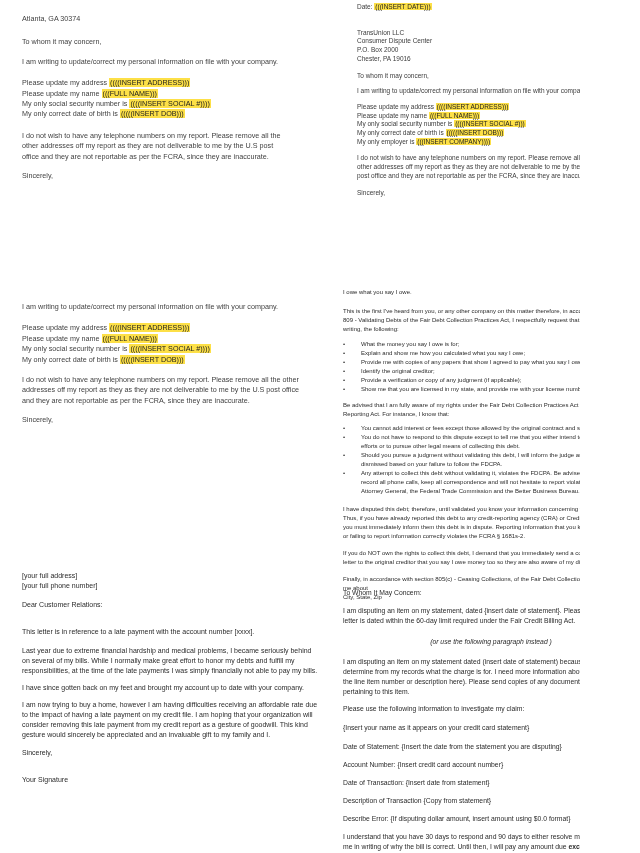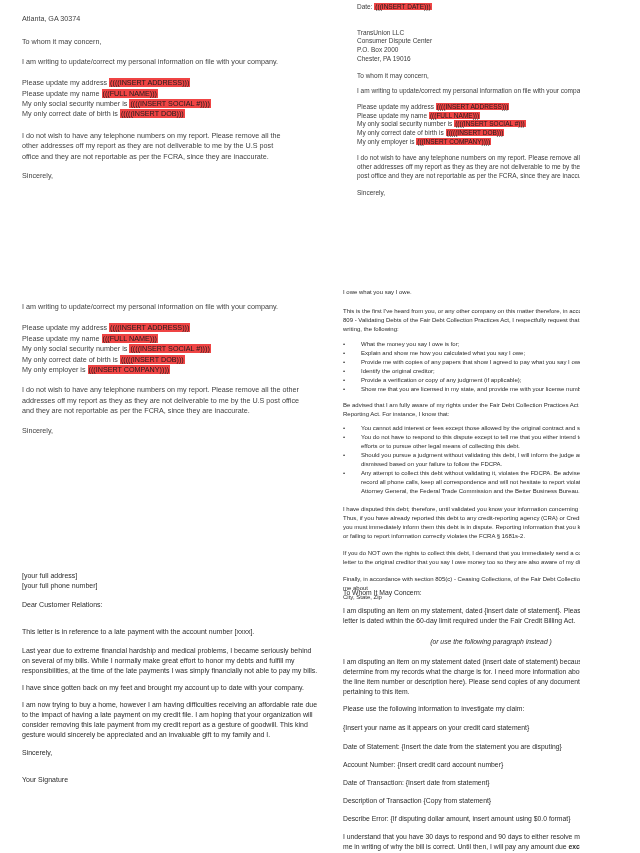--- a/index.html
+++ b/index.html
@@ -13,21 +13,21 @@
   .tr{left:357px;top:3px;width:245px;font-size:6.5px;line-height:8.7px;color:#3b3b3b;}
   
   .ml{left:22px;top:302px;width:278px;font-size:7.2px;line-height:10.4px;color:#3f3f3f;}
   
   .bl{left:22px;top:571px;width:298px;font-size:7px;line-height:10px;color:#2b2b2b;}
   
   .dv{left:343px;top:288px;width:298px;font-size:6px;line-height:9px;color:#2b2b2b;}
   
   .fc{left:343px;top:588px;width:296px;font-size:6.8px;line-height:10px;color:#2b2b2b;}
 
-  .hl{background:#ef4444;color:#1c1c1c;padding:0 1px;}  .mb7{margin-bottom:7px!important;}
+  .hl{background:#fde047;color:#1c1c1c;padding:0 1px;}  .mb7{margin-bottom:7px!important;}
   .mb9{margin-bottom:9px!important;}  .mb11{margin-bottom:11px!important;}
   .mb13{margin-bottom:13px!important;} .mb17{margin-bottom:17px!important;}
   .mt5{margin-top:5px!important;}  .mt6{margin-top:6px!important;}
   .mt7{margin-top:7px!important;}  .mt8{margin-top:8px!important;}
   .mt9{margin-top:9px!important;}  .mt10{margin-top:10px!important;}
   .mt11{margin-top:11px!important;}
   .mt17{margin-top:17px!important;}
 
   .bullets{margin:0;}
   .bullet{display:flex;}
@@ -78,21 +78,20 @@
     <p class="mt8">Sincerely,</p>
   </section>
 
   <section class="blk ml">
     <p class="mb11">I am writing to update/correct my personal information on file with your company.</p>
     <div>
       <p><span>Please update my address </span><span class="hl">((((INSERT ADDRESS)))</span></p>
       <p><span>Please update my name </span><span class="hl">(((FULL NAME)))</span></p>
       <p><span>My only social security number is </span><span class="hl">((((INSERT SOCIAL #))))</span></p>
       <p><span>My only correct date of birth is </span><span class="hl">(((((INSERT DOB)))</span></p>
-      <p><span>My only employer is </span><span class="hl">(((INSERT COMPANY))))</span></p>
     </div>
     <p class="mt10">I do not wish to have any telephone numbers on my report. Please remove all the other addresses off my report as they as they are not deliverable to me by the U.S post office and they are not reportable as per the FCRA, since they are inaccurate.</p>
     <p class="mt9">Sincerely,</p>
   </section>
 
   <section class="blk bl">
     <p>[your full address]</p>
     <p>[your full phone number]</p>
     <p class="mt9">Dear Customer Relations:</p>
     <p class="mt17">This letter is in reference to a late payment with the account number [xxxx].</p>

